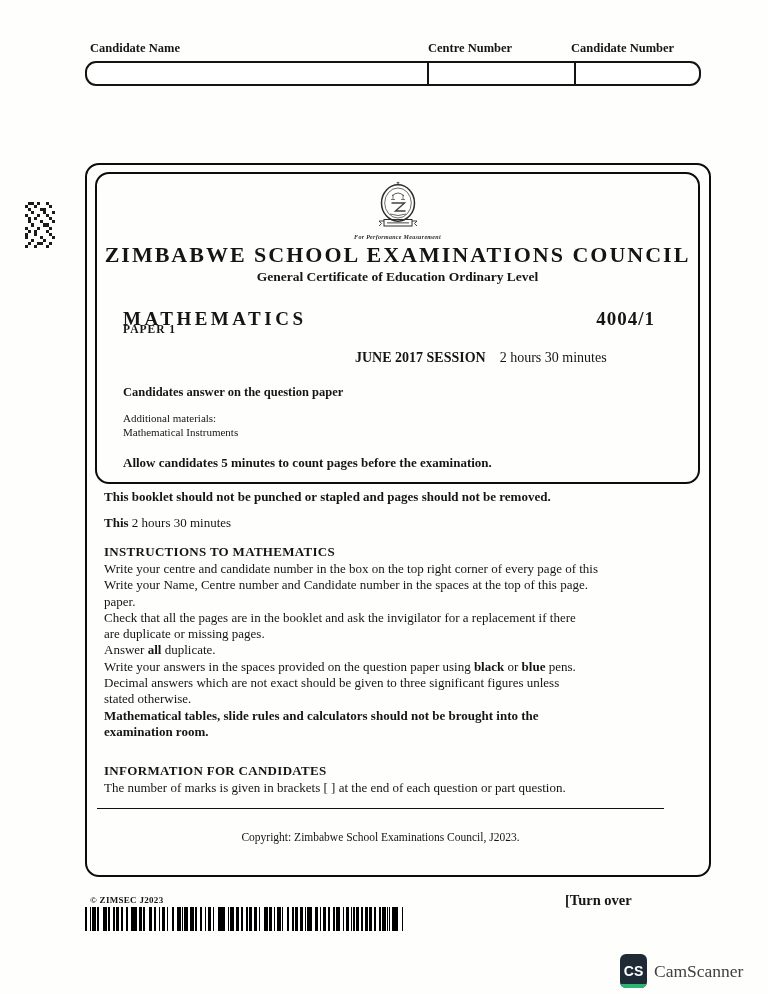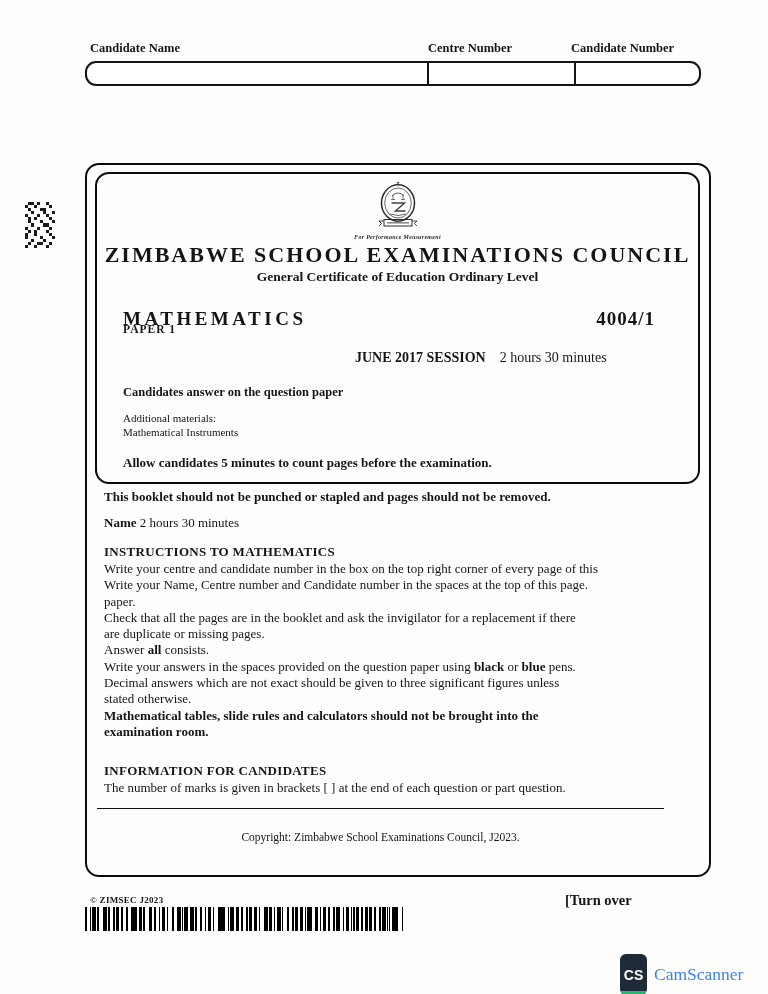--- a/index.html
+++ b/index.html
@@ -54,25 +54,25 @@
   
   .zimsec-foot{position:absolute;left:90px;top:895px;font-size:9px;font-weight:bold;letter-spacing:.3px;}
   .barcode{position:absolute;left:85px;top:907px;width:318px;height:24px;background-color:#fff;
     background-image:
       repeating-linear-gradient(90deg,#000 0 2px,transparent 2px 5px,#000 5px 6px,transparent 6px 8px,#000 8px 11px,transparent 11px 13px,#000 13px 14px,transparent 14px 18px,#000 18px 20px,transparent 20px 23px),
       repeating-linear-gradient(90deg,#000 0 1px,transparent 1px 7px,#000 7px 9px,transparent 9px 12px,#000 12px 13px,transparent 13px 19px,#000 19px 22px,transparent 22px 29px);}
   .turnover{position:absolute;left:565px;top:892px;font-size:14.5px;font-weight:bold;}
 
   
   .cs-wrap{position:absolute;left:620px;top:954px;display:flex;align-items:center;}
-  .cs-badge{width:27px;height:41px;border-radius:6px;background:#1e2a36;position:relative;
+  .cs-badge{width:27px;height:34px;border-radius:6px;background:#1e2a36;position:relative;
             display:flex;align-items:center;justify-content:center;overflow:hidden;}
   .cs-badge span{color:#fff;font-family:"Liberation Sans",sans-serif;font-weight:bold;font-size:14px;}
   .cs-badge::after{content:"";position:absolute;left:0;right:0;bottom:0;height:4px;background:#2bb673;}
-  .cs-name{margin-left:7px;font-size:17.5px;color:#3b82f6;}
+  .cs-name{margin-left:7px;font-size:17.5px;color:#404040;}
 </style>
 </head>
 <body>
 
 <div class="page">
 
   <div class="cand-label" style="left:90px">Candidate Name</div>
   <div class="cand-label" style="left:428px">Centre Number</div>
   <div class="cand-label" style="left:571px">Candidate Number</div>
   <div class="cand-box">
@@ -168,30 +168,30 @@
 
       <div class="addl">
         <div>Additional materials:</div>
         <div>Mathematical Instruments</div>
       </div>
 
       <div class="allow">Allow candidates 5 minutes to count pages before the examination.</div>
     </div>
 
     <div class="booklet">This booklet should not be punched or stapled and pages should not be removed.</div>
-    <div class="time-line"><span class="b">Name</span><span> 2 hours 30 minutes</span></div>
+    <div class="time-line"><span class="b">This</span><span> 2 hours 30 minutes</span></div>
 
     <div class="instr-head">INSTRUCTIONS TO MATHEMATICS</div>
     <div class="ilines">
         <div class="iline"><span>Write your centre and candidate number in the box on the top right corner of every page of this</span></div>
         <div class="iline"><span>Write your Name, Centre number and Candidate number in the spaces at the top of this page.</span></div>
         <div class="iline"><span>paper.</span></div>
         <div class="iline"><span>Check that all the pages are in the booklet and ask the invigilator for a replacement if there</span></div>
         <div class="iline"><span>are duplicate or missing pages.</span></div>
-        <div class="iline"><span>Answer </span><span class="b">all</span><span> consists.</span></div>
+        <div class="iline"><span>Answer </span><span class="b">all</span><span> duplicate.</span></div>
         <div class="iline"><span>Write your answers in the spaces provided on the question paper using </span><span class="b">black</span><span> or </span><span class="b">blue</span><span> pens.</span></div>
         <div class="iline"><span>Decimal answers which are not exact should be given to three significant figures unless</span></div>
         <div class="iline"><span>stated otherwise.</span></div>
         <div class="iline"><span class="b">Mathematical tables, slide rules and calculators should not be brought into the</span></div>
         <div class="iline"><span class="b">examination room.</span></div>
       </div>
 
     <div class="info-head">INFORMATION FOR CANDIDATES</div>
     <div class="info-line">The number of marks is given in brackets [ ] at the end of each question or part question.</div>
 

